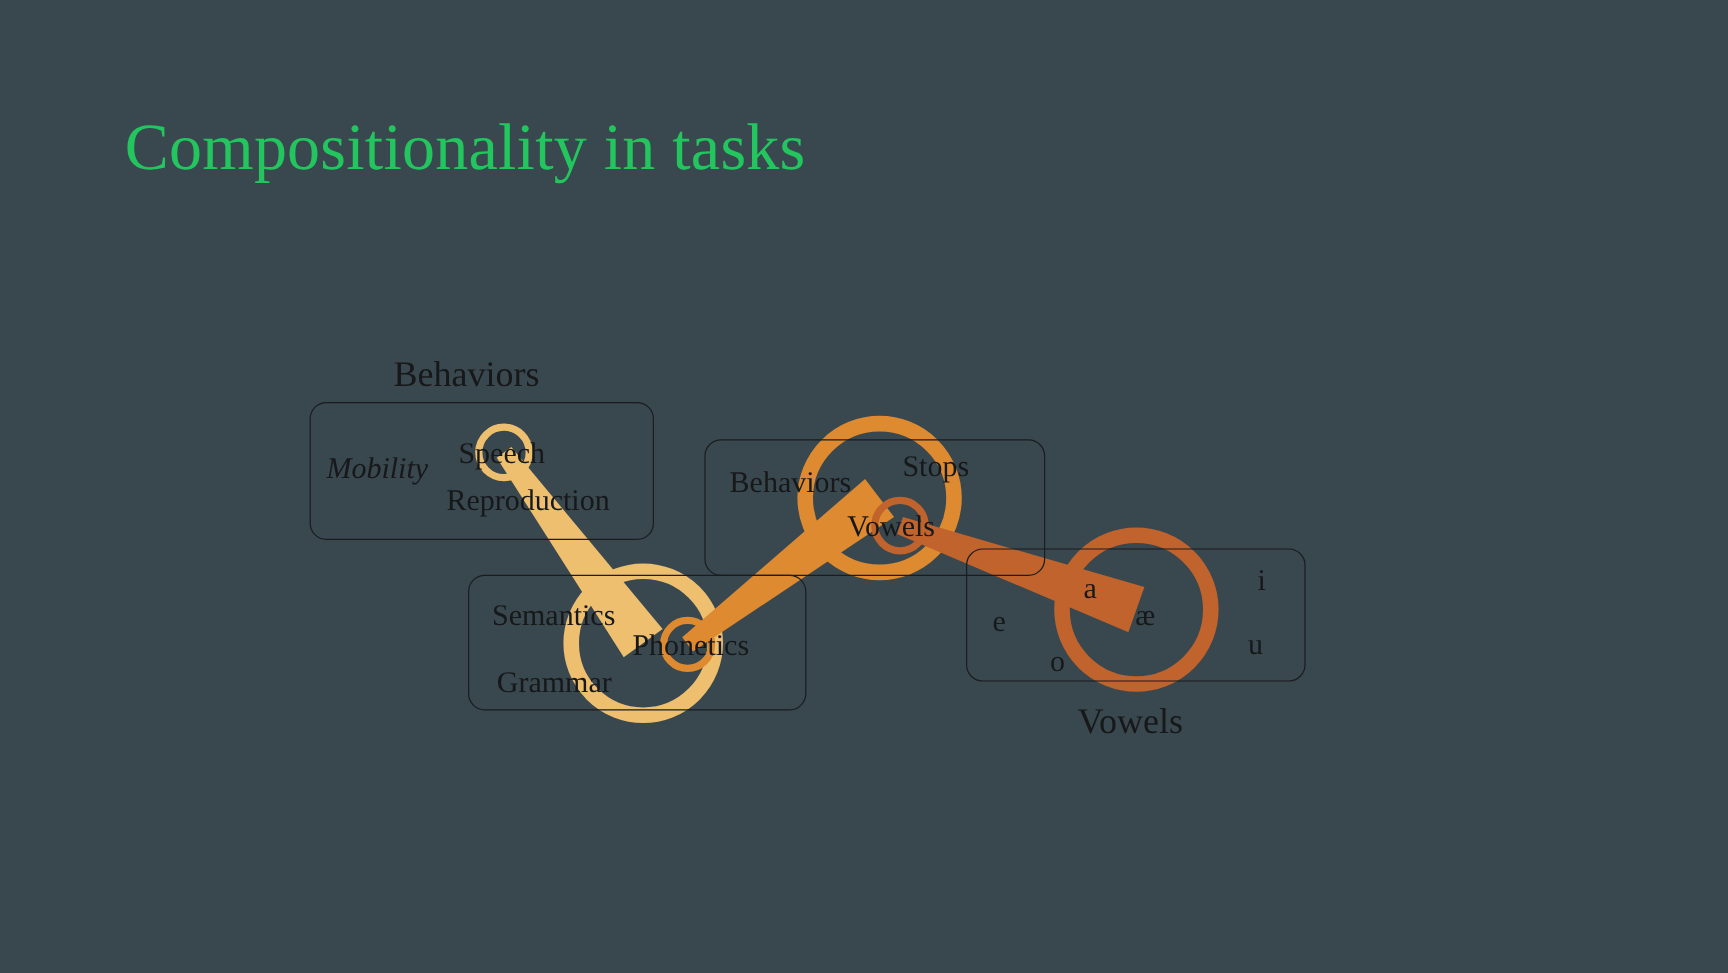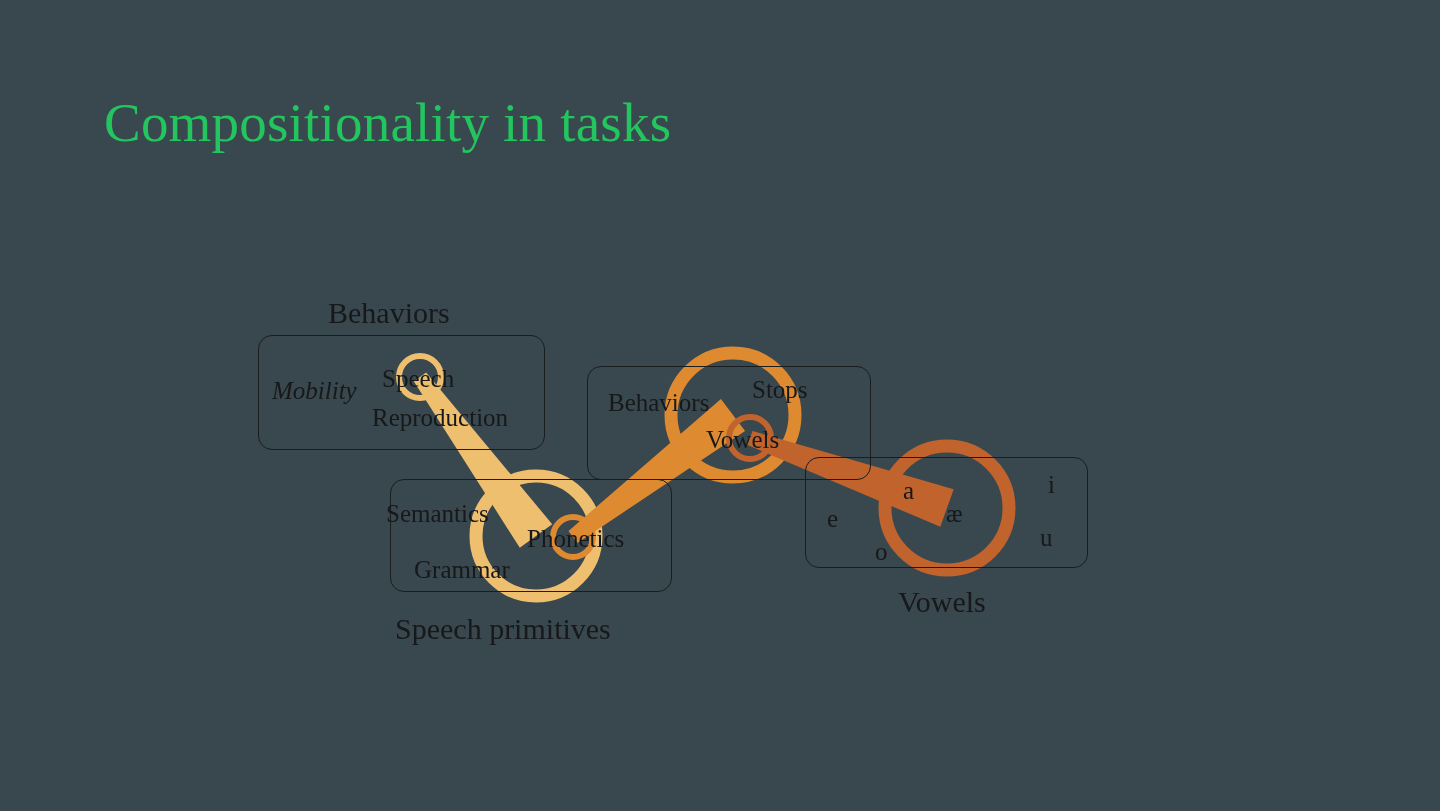--- a/index.html
+++ b/index.html
@@ -104,22 +104,21 @@
           <circle cx="947" cy="508" r="62" fill="none" stroke="#c0632c" stroke-width="13"></circle>
           <circle cx="750" cy="438" r="21" fill="none" stroke="#c0632c" stroke-width="6"></circle>
         </g>
       </svg>
   <div class="group-box" style="left: 258px; top: 335px; width: 287px; height: 115px;"></div>
       <div class="group-label" style="left: 328px; top: 296px;">Behaviors</div>
       <div class="item-label" style="left: 272px; top: 377px; font-style: italic;">Mobility</div>
       <div class="item-label" style="left: 382px; top: 365px;">Speech</div>
       <div class="item-label" style="left: 372px; top: 404px;">Reproduction</div>
       <div class="group-box" style="left: 390px; top: 479px; width: 282px; height: 113px;"></div>
-      <div class="group-label" style="left: 395px; top: 612px;">Speech primitives</div>
-      <div class="item-label" style="left: 386px; top: 500px; text-align: center;">Semantics</div>
+      <div class="item-label" style="left: 410px; top: 500px; text-align: center;">Semantics</div>
       <div class="item-label" style="left: 527px; top: 525px;">Phonetics</div>
       <div class="item-label" style="left: 414px; top: 556px;">Grammar</div>
       <div class="group-box" style="left: 587px; top: 366px; width: 284px; height: 114px;"></div>
       <div class="item-label" style="left: 608px; top: 389px;">Behaviors</div>
       <div class="item-label" style="left: 752px; top: 376px;">Stops</div>
       <div class="item-label" style="left: 706px; top: 426px;">Vowels</div>
       <div class="group-box" style="left: 805px; top: 457px; width: 283px; height: 111px;"></div>
       <div class="group-label" style="left: 898px; top: 585px;">Vowels</div>
       <div class="vowel-label" style="left: 827px; top: 505px;">e</div>
       <div class="vowel-label" style="left: 903px; top: 477px;">a</div>

